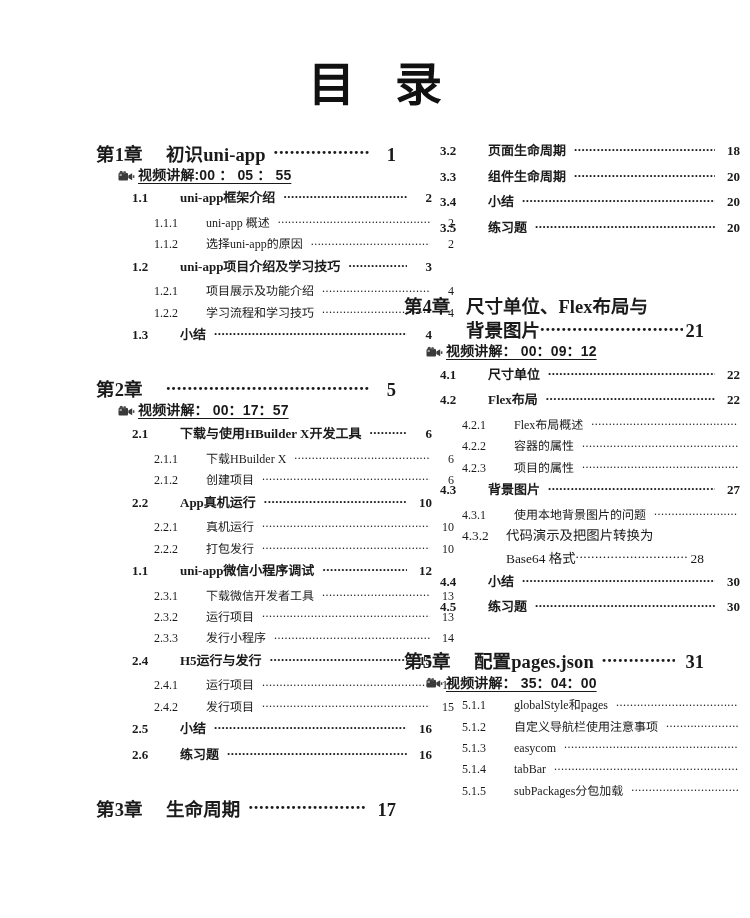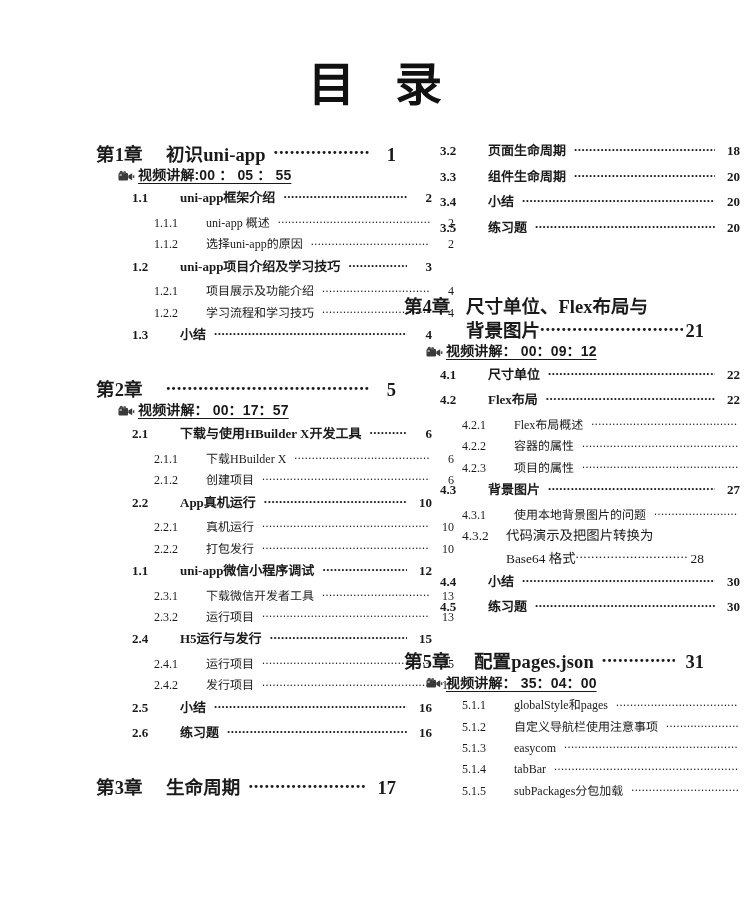--- a/index.html
+++ b/index.html
@@ -317,20 +317,26 @@
           <span class="num">2.3.1</span>
           <span class="txt">下载微信开发者工具</span>
           <span class="leader"></span>
           <span class="pg">13</span>
         </div>
         <div class="line lvl3">
           <span class="num">2.3.2</span>
           <span class="txt">运行项目</span>
           <span class="leader"></span>
           <span class="pg">13</span>
+        </div>
+        <div class="line lvl3">
+          <span class="num">2.3.3</span>
+          <span class="txt">发行小程序</span>
+          <span class="leader"></span>
+          <span class="pg">14</span>
         </div>
         <div class="line lvl2">
           <span class="num">2.4</span>
           <span class="txt">H5运行与发行</span>
           <span class="leader"></span>
           <span class="pg">15</span>
         </div>
         <div class="line lvl3">
           <span class="num">2.4.1</span>
           <span class="txt">运行项目</span>

